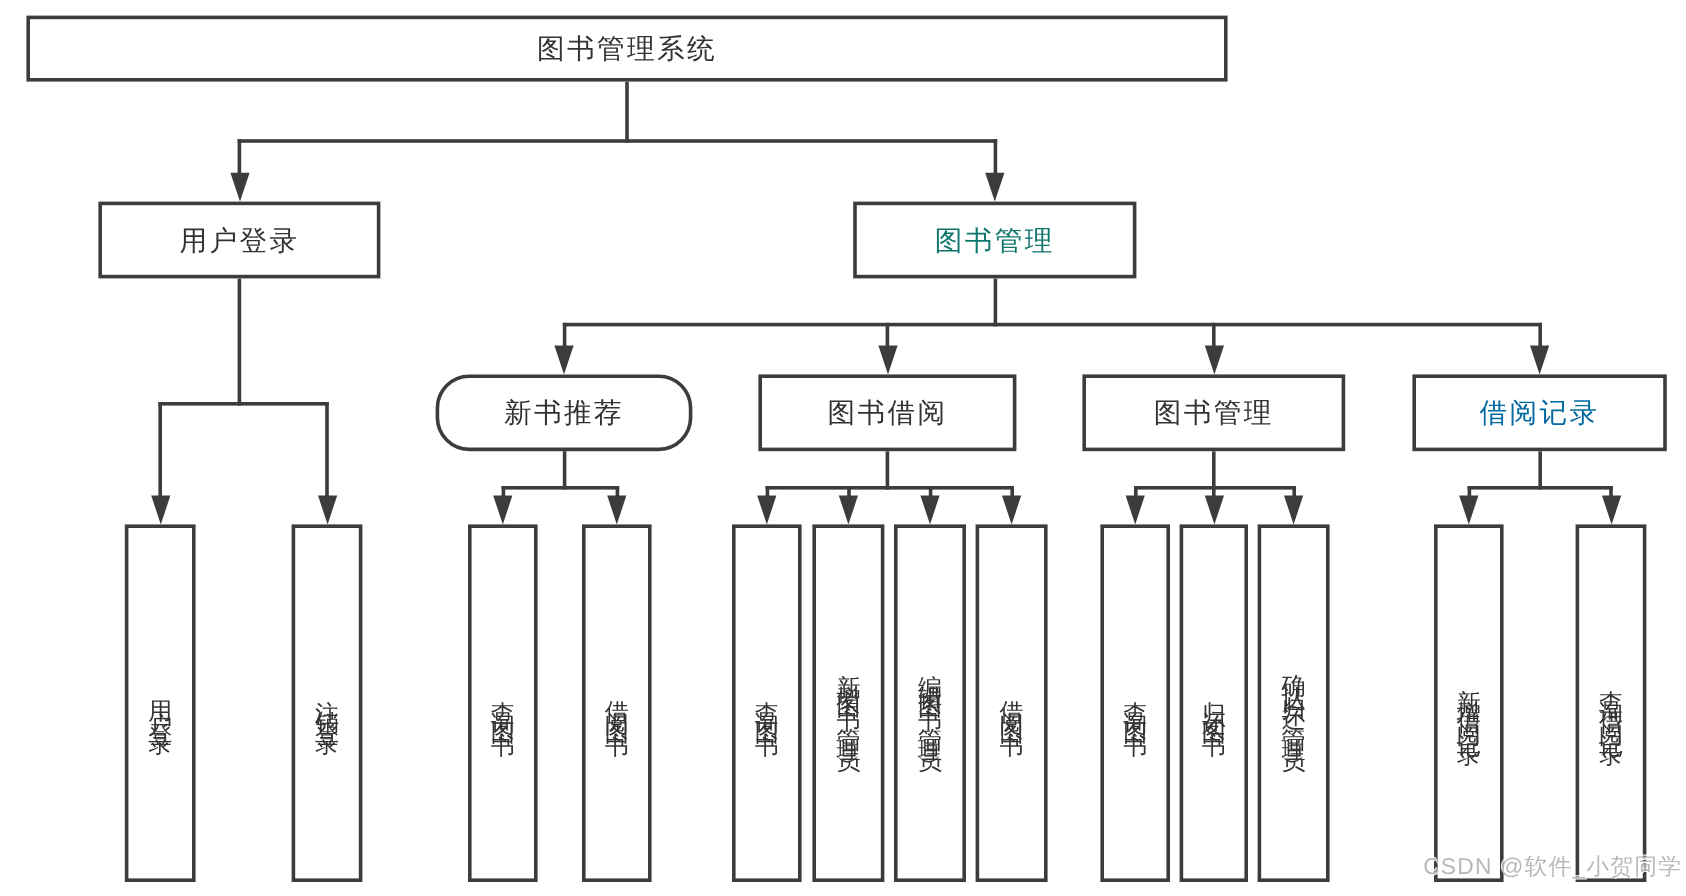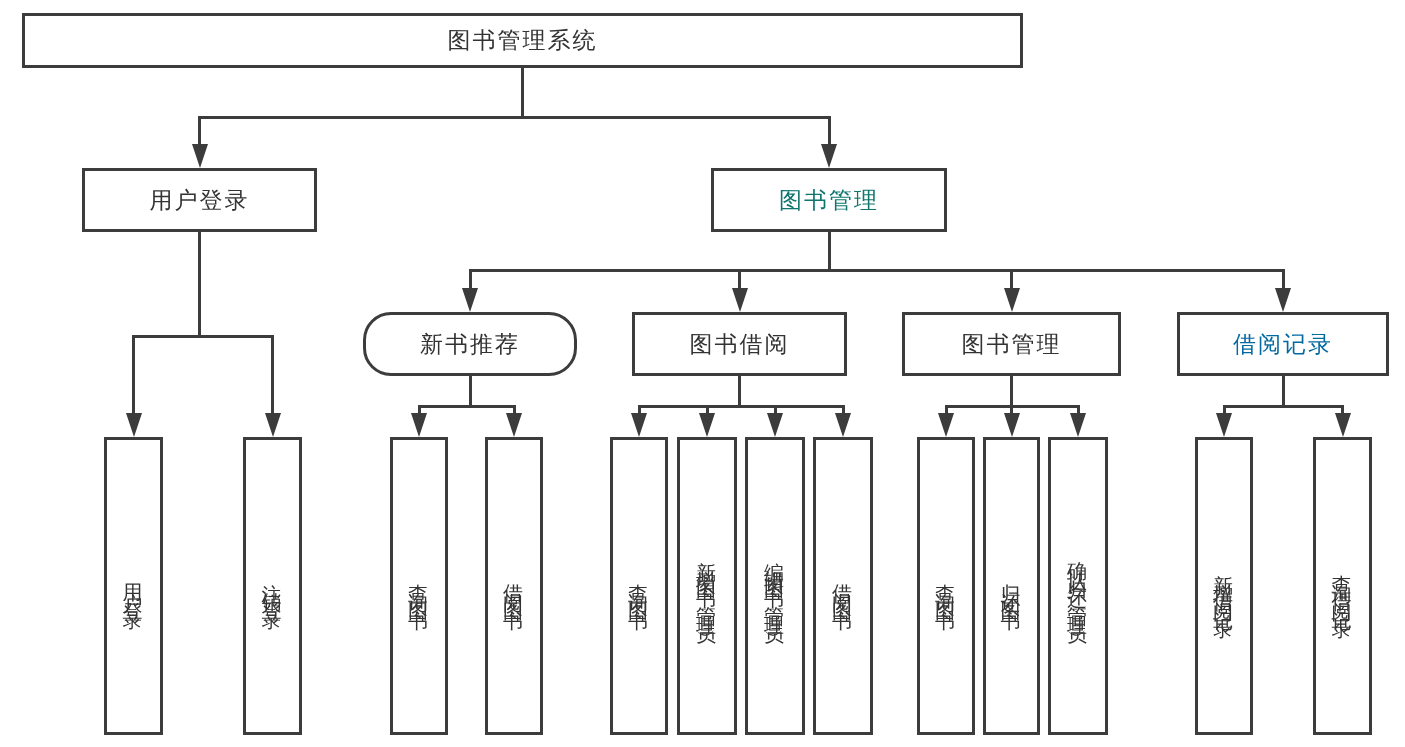--- a/index.html
+++ b/index.html
@@ -50,20 +50,21 @@
     letter-spacing: 1px;
     z-index: 5;
     text-shadow: 1px 1px 0 rgba(255,255,255,0.85), -1px -1px 0 rgba(255,255,255,0.85);
     white-space: nowrap;
   }
 </style>
 </head>
 <body>
 
 <div id="stage" style="background: rgb(255, 255, 255);">
+  <div id="watermark" style="color: rgb(185, 185, 185);">CSDN @软件_小贺同学</div>
 <div class="node horiz" style="left: 22px; top: 13px; width: 1001px; height: 55px; border-color: rgb(60, 60, 60); background: rgb(255, 255, 255);">
       <span style="color: rgb(51, 51, 51);">图书管理系统</span>
     </div>
     <div class="node horiz" style="left: 82px; top: 168px; width: 235px; height: 64px; border-color: rgb(60, 60, 60); background: rgb(255, 255, 255);">
       <span style="color: rgb(51, 51, 51);">用户登录</span>
     </div>
     <div class="node horiz" style="left: 711px; top: 168px; width: 236px; height: 64px; border-color: rgb(60, 60, 60); background: rgb(255, 255, 255);">
       <span style="color: #0f766e;">图书管理</span>
     </div>
     <div class="node horiz" style="left: 363px; top: 312px; width: 214px; height: 64px; border-color: rgb(60, 60, 60); background: rgb(255, 255, 255); border-radius: 28px;">

